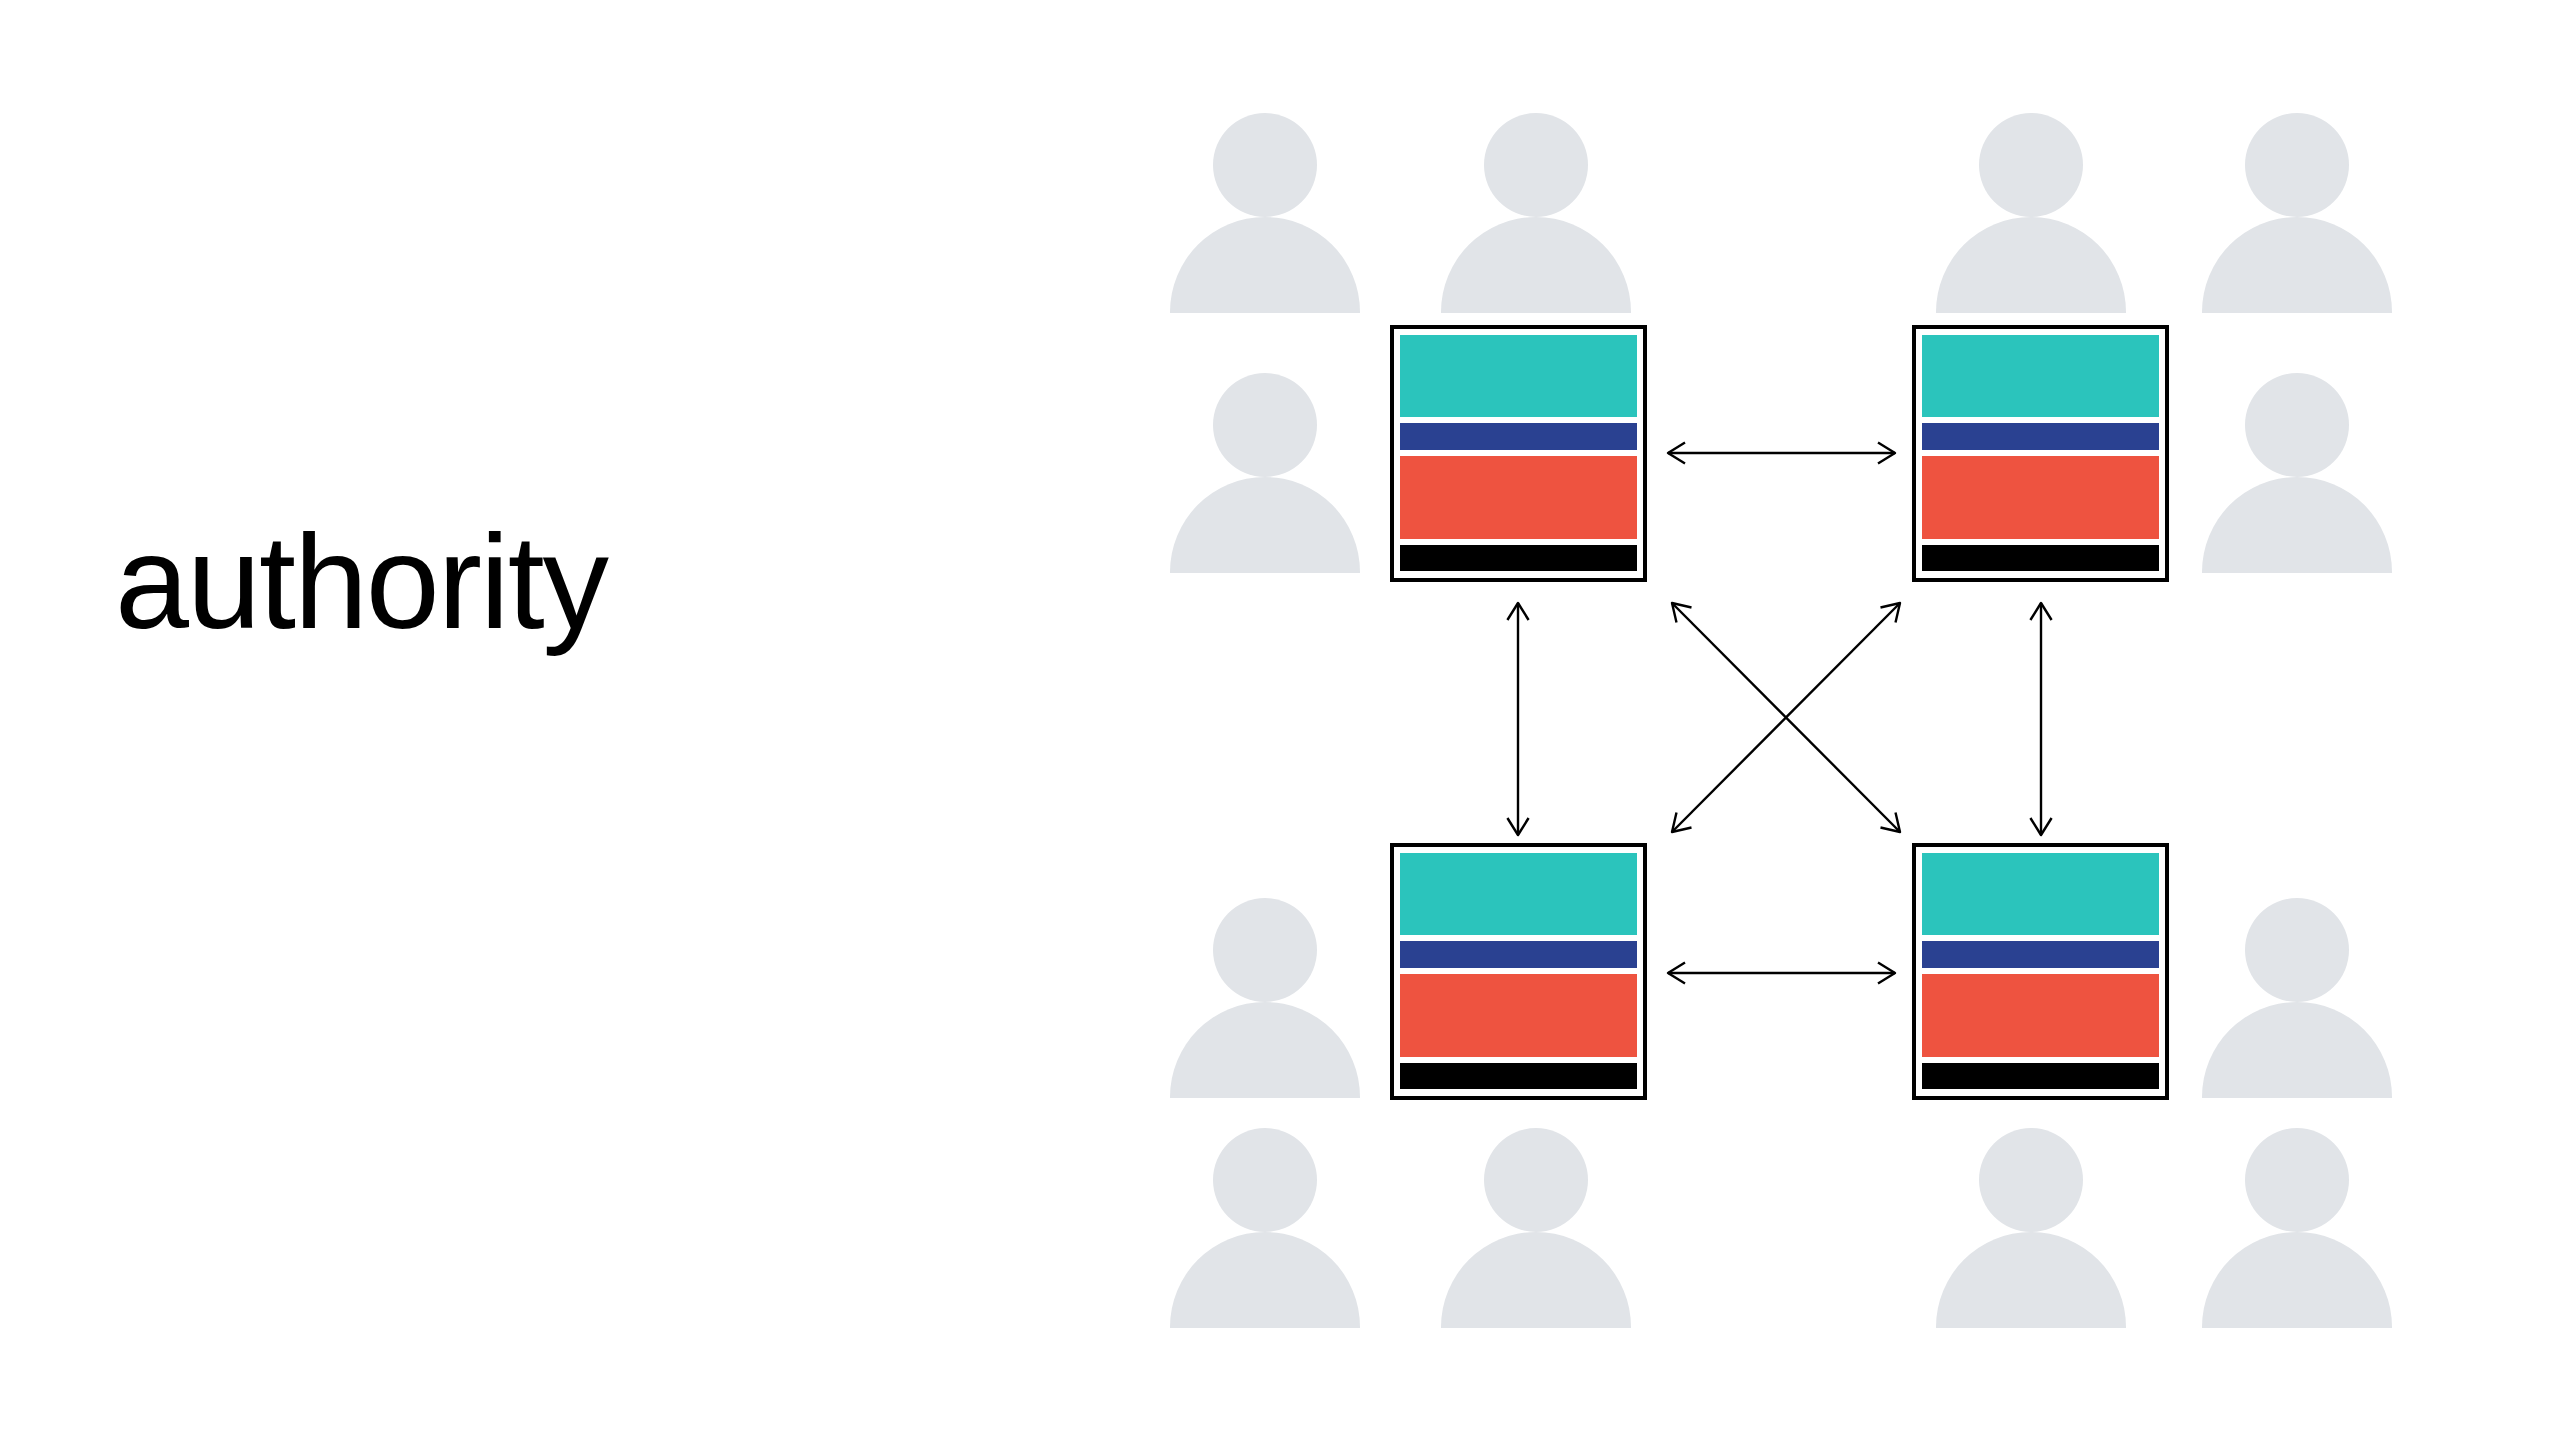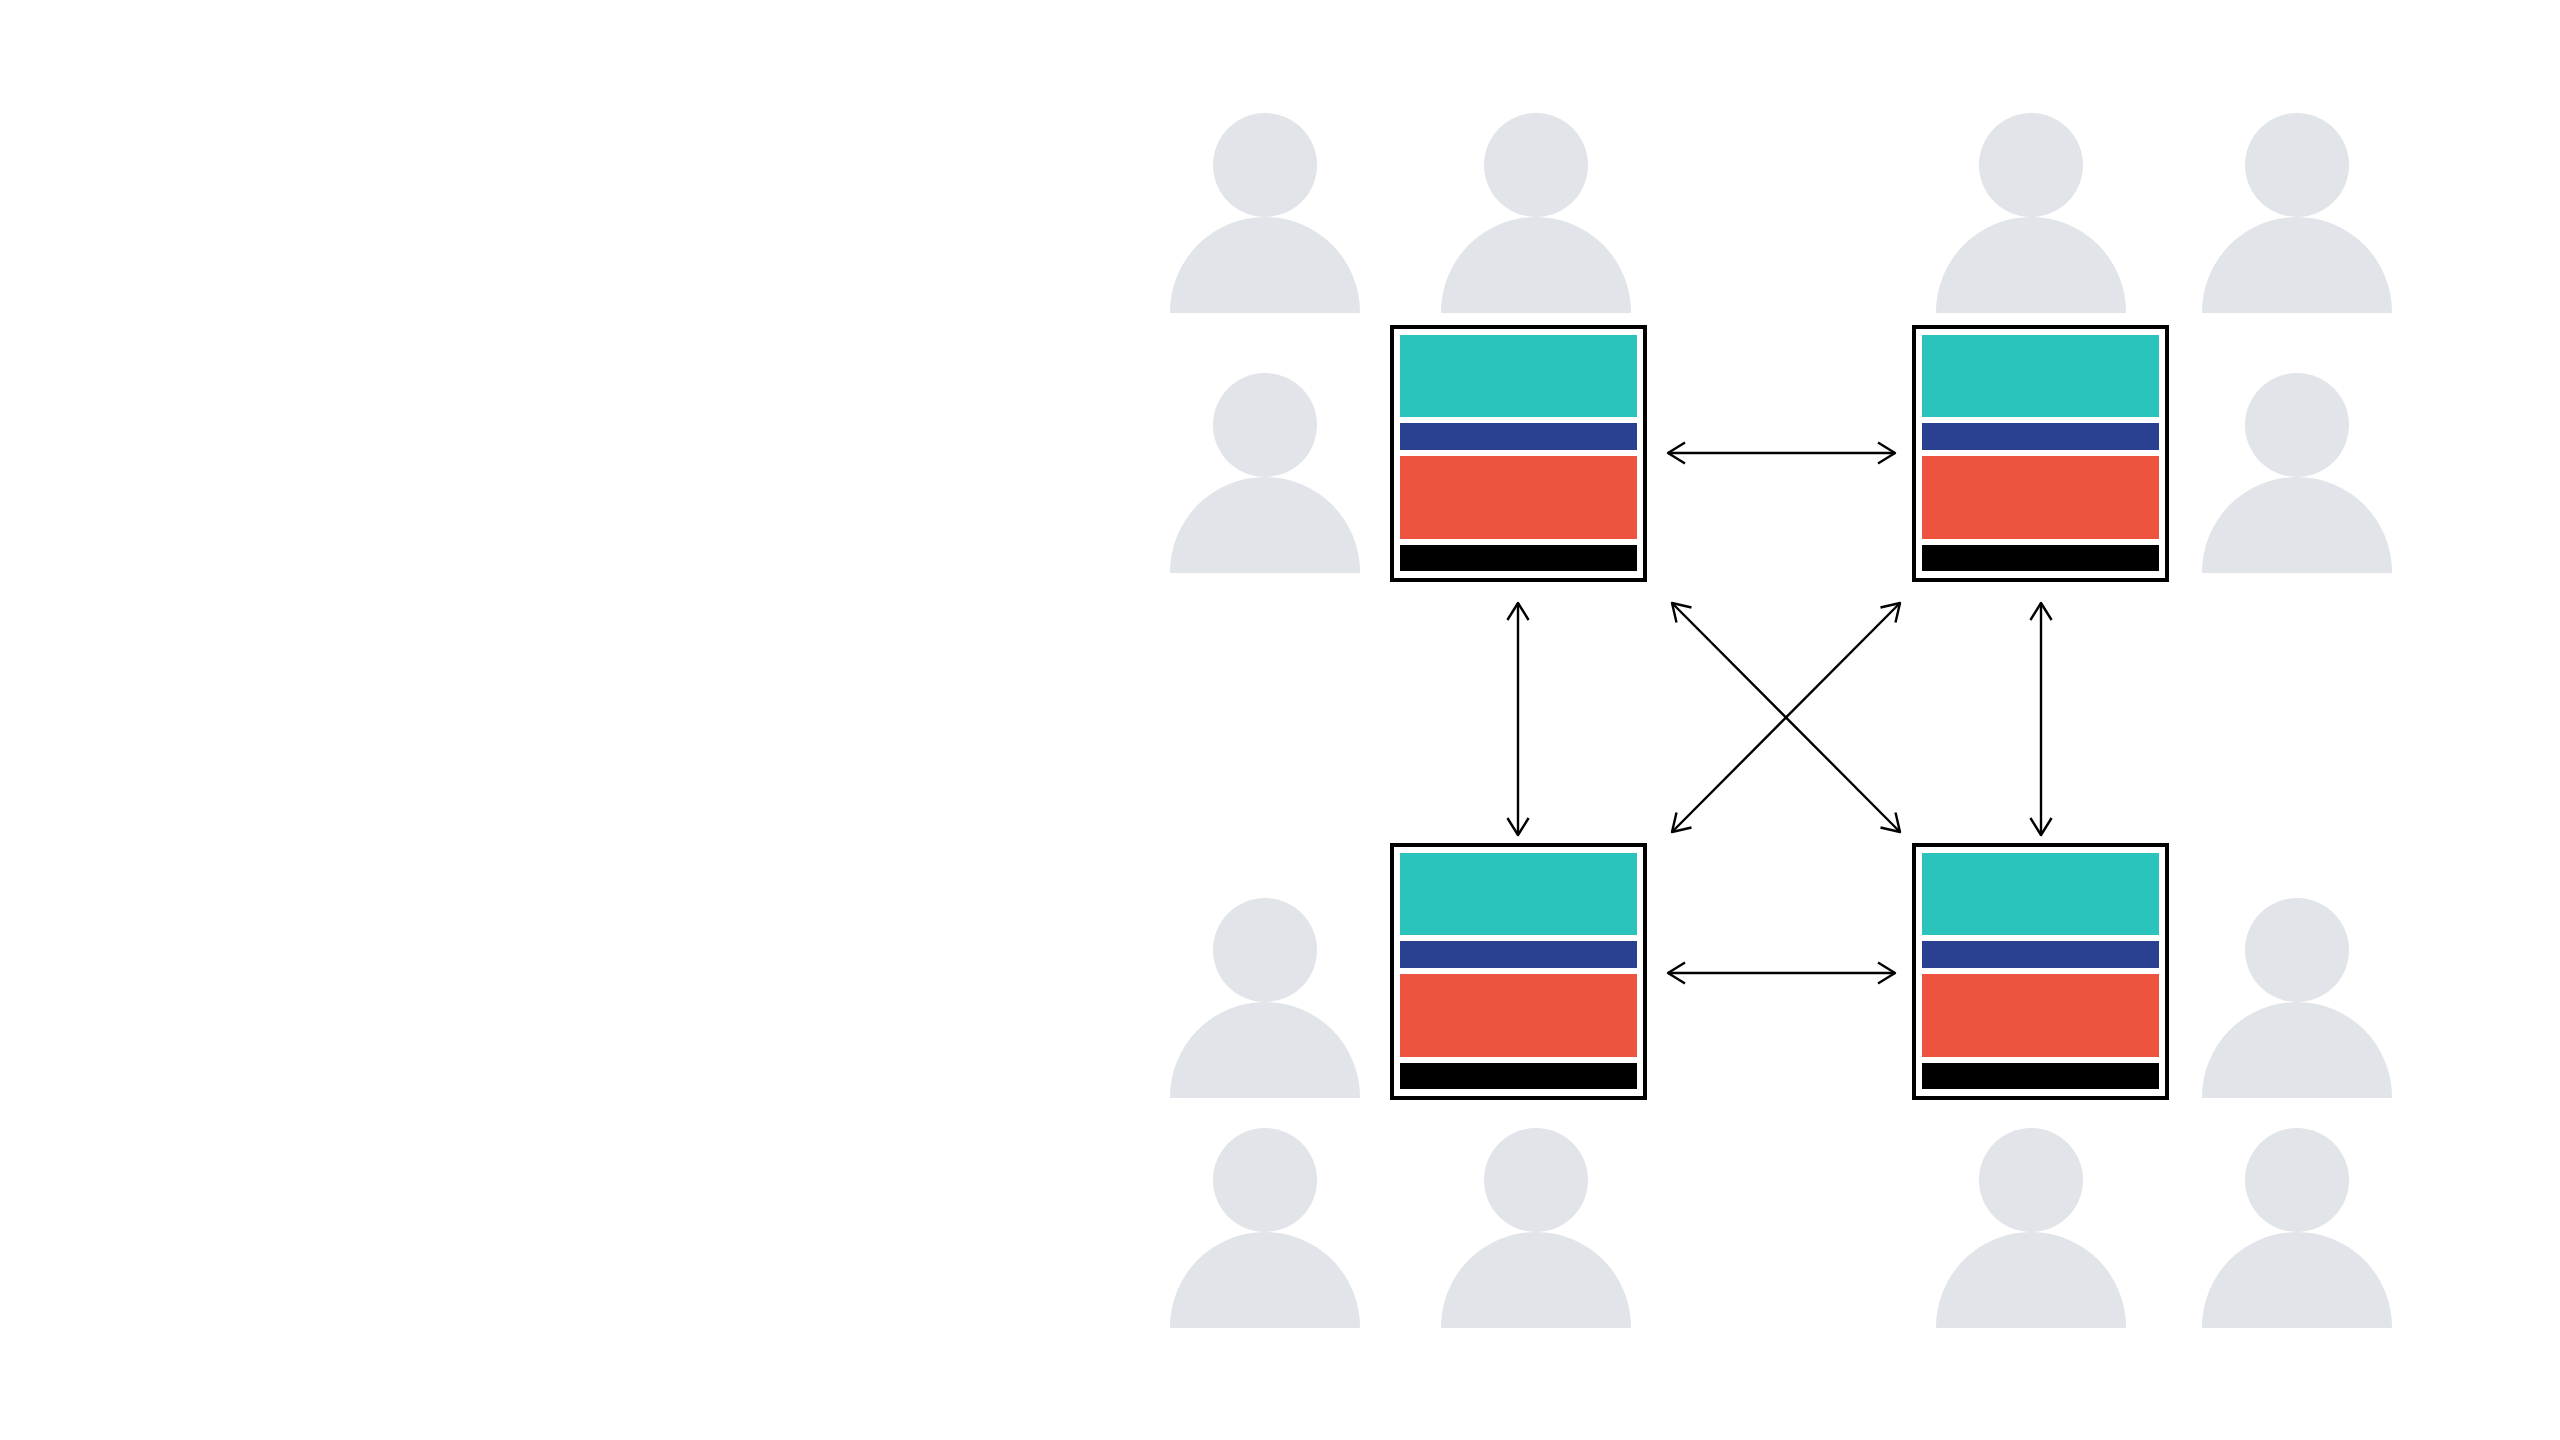--- a/index.html
+++ b/index.html
@@ -63,20 +63,21 @@
     flex: 0 0 auto;
     width: 100%;
   }
 </style>
 </head>
 <body>
 
 <div class="canvas">
 
   <div class="heading">
+    <div class="heading-line">authority</div>
   </div>
 
   <div id="people-layer" class="layer">
       <div class="person" style="left: 1170px; top: 113px; width: 190px; height: 200px;">
         <div class="person-head" style="width: 104px; height: 104px;"></div>
         <div class="person-body" style="height: 96px; border-radius: 95px 95px 0px 0px;"></div>
       </div>
       <div class="person" style="left: 1441px; top: 113px; width: 190px; height: 200px;">
         <div class="person-head" style="width: 104px; height: 104px;"></div>
         <div class="person-body" style="height: 96px; border-radius: 95px 95px 0px 0px;"></div>

